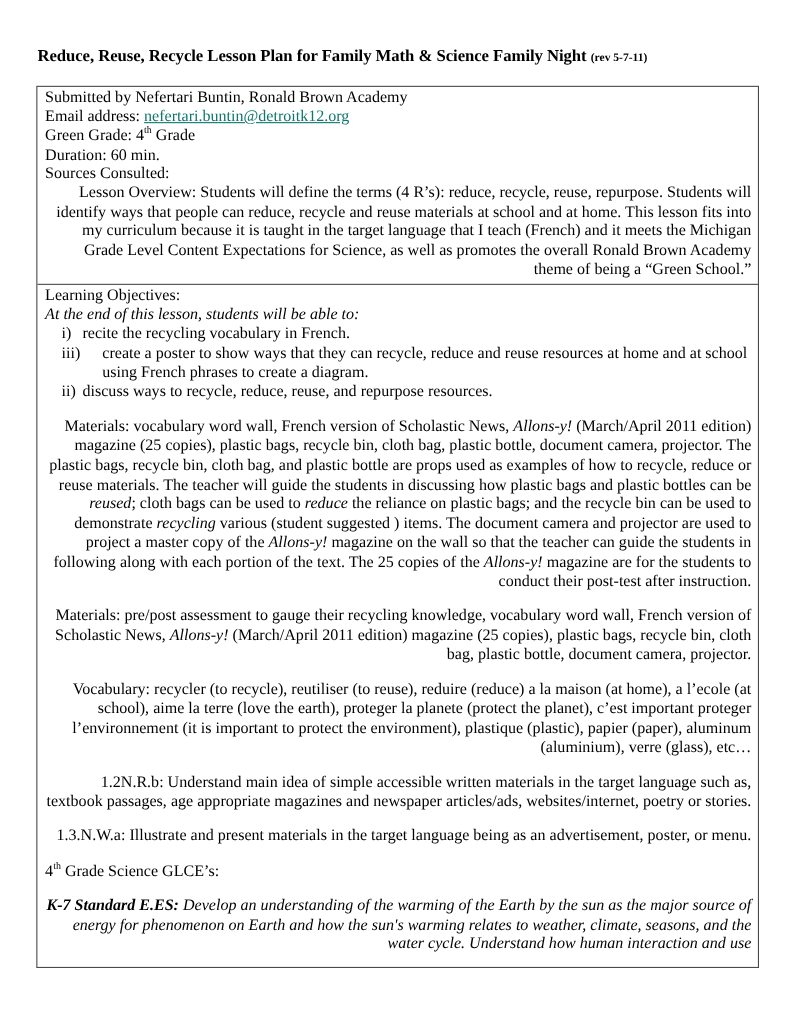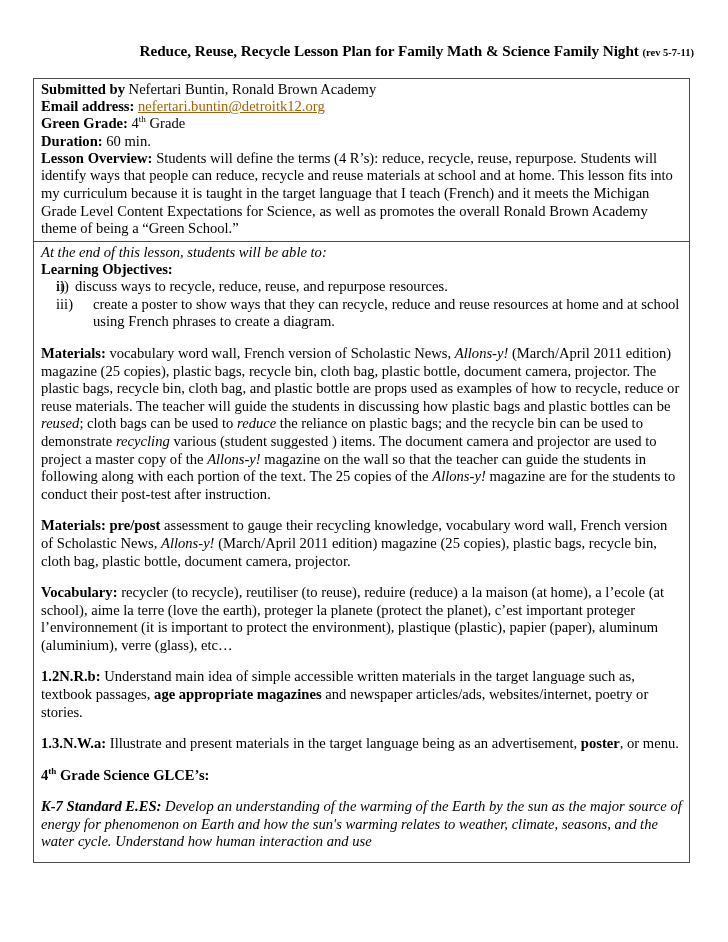--- a/index.html
+++ b/index.html
@@ -18,21 +18,21 @@
     position: relative;
     width: 728px;
     height: 942px;
     box-sizing: border-box;
     padding: 0;
     overflow: hidden;
   }
 
   
   .doc-title {
-    text-align: right;
+    text-align: left;
     font-weight: bold;
     font-size: 15.2px;
     line-height: 1.2;
     padding: 42px 34px 0 34px;
     letter-spacing: -0.05px;
   }
   .doc-title .rev {
     font-size: 10.5px;
     font-weight: bold;
     letter-spacing: 0;
@@ -57,32 +57,32 @@
   
   .line {
     font-size: 14.6px;
     line-height: 17.2px;
     white-space: nowrap;
   }
   p.para {
     margin: 0;
     font-size: 14.6px;
     line-height: 17.6px;
-    text-align: left;
-  }
-  .b { font-weight: bold; }
+    text-align: right;
+  }
+  .b { font-weight: normal; }
   .i { font-style: italic; }
   sup {
     font-size: 0.62em;
     vertical-align: super;
     line-height: 0;
   }
   .link {
     text-decoration: underline;
-    color: #a16207;
+    color: #0f766e;
   }
   .gap { height: 14px; }
   .gap-sm { height: 8px; }
 
   
   .obj-list {
     margin: 0;
     padding: 0;
     list-style: none;
   }
@@ -138,47 +138,51 @@
         <span>4</span><sup>th</sup>
         <span>Grade</span>
       </div>
 
 
       <div class="line">
         <span class="b">Duration:</span>
         <span>60 min.</span>
       </div>
 
+      <div class="line">
+        <span class="b">Sources Consulted:</span>
+      </div>
 
       <p class="para">
         <span class="b">Lesson Overview:</span>
         <span>Students will define the terms (4 R’s): reduce, recycle, reuse, repurpose.  Students will identify ways that people can reduce, recycle and reuse materials at school and at home.  This lesson fits into my curriculum because it is taught in the target language that I teach (French) and it meets the Michigan Grade Level Content Expectations for Science, as well as promotes the overall Ronald Brown Academy theme of being a “Green School.”</span>
       </p>
     </div>
 
     <div class="trow last">
 
+      <div class="line">
+        <span class="b">Learning Objectives:</span>
+      </div>
+
       <div class="line i">At the end of this lesson, students will be able to:</div>
-
-      <div class="line">
-        <span class="b">Learning Objectives:</span>
-      </div>
 
       <div class="obj-list">
         <div class="obj-item">
           <span class="marker">i)</span>
+          <span>recite the recycling vocabulary in French.</span>
+        </div>
+        <div class="obj-item wide">
+          <span class="marker">iii)</span>
+          <span>create a poster to show ways that they can recycle, reduce and reuse resources at home and at school using French phrases to create a diagram.</span>
         </div>
         <div class="obj-item">
           <span class="marker">ii)</span>
           <span>discuss ways to recycle, reduce, reuse, and repurpose resources.</span>
         </div>
-        <div class="obj-item wide">
-          <span class="marker">iii)</span>
-          <span>create a poster to show ways that they can recycle, reduce and reuse resources at home and at school using French phrases to create a diagram.</span>
-        </div>
       </div>
 
       <div class="gap"></div>
 
       <p class="para">
         <span class="b">Materials:</span>
         <span>vocabulary word wall, French version of Scholastic News, </span><span class="i">Allons-y!</span><span> (March/April 2011 edition) magazine (25 copies), plastic bags, recycle bin, cloth bag, plastic bottle, document camera, projector.  The plastic bags, recycle bin, cloth bag, and plastic bottle are props used as examples of how to recycle, reduce or reuse materials.  The teacher will guide the students in discussing how plastic bags and plastic bottles can be </span><span class="i">reused</span><span>; cloth bags can be used to </span><span class="i">reduce</span><span> the reliance on plastic bags; and the recycle bin can be used to demonstrate </span><span class="i">recycling</span><span> various (student suggested ) items.  The document camera and projector are used to project a master copy of the </span><span class="i">Allons-y!</span><span> magazine on the wall so that the teacher can guide the students in following along with each portion of the text.  The 25 copies of the </span><span class="i">Allons-y!</span><span> magazine are for the students to conduct their post-test after instruction.</span>
       </p>
 
       <div class="gap"></div>

